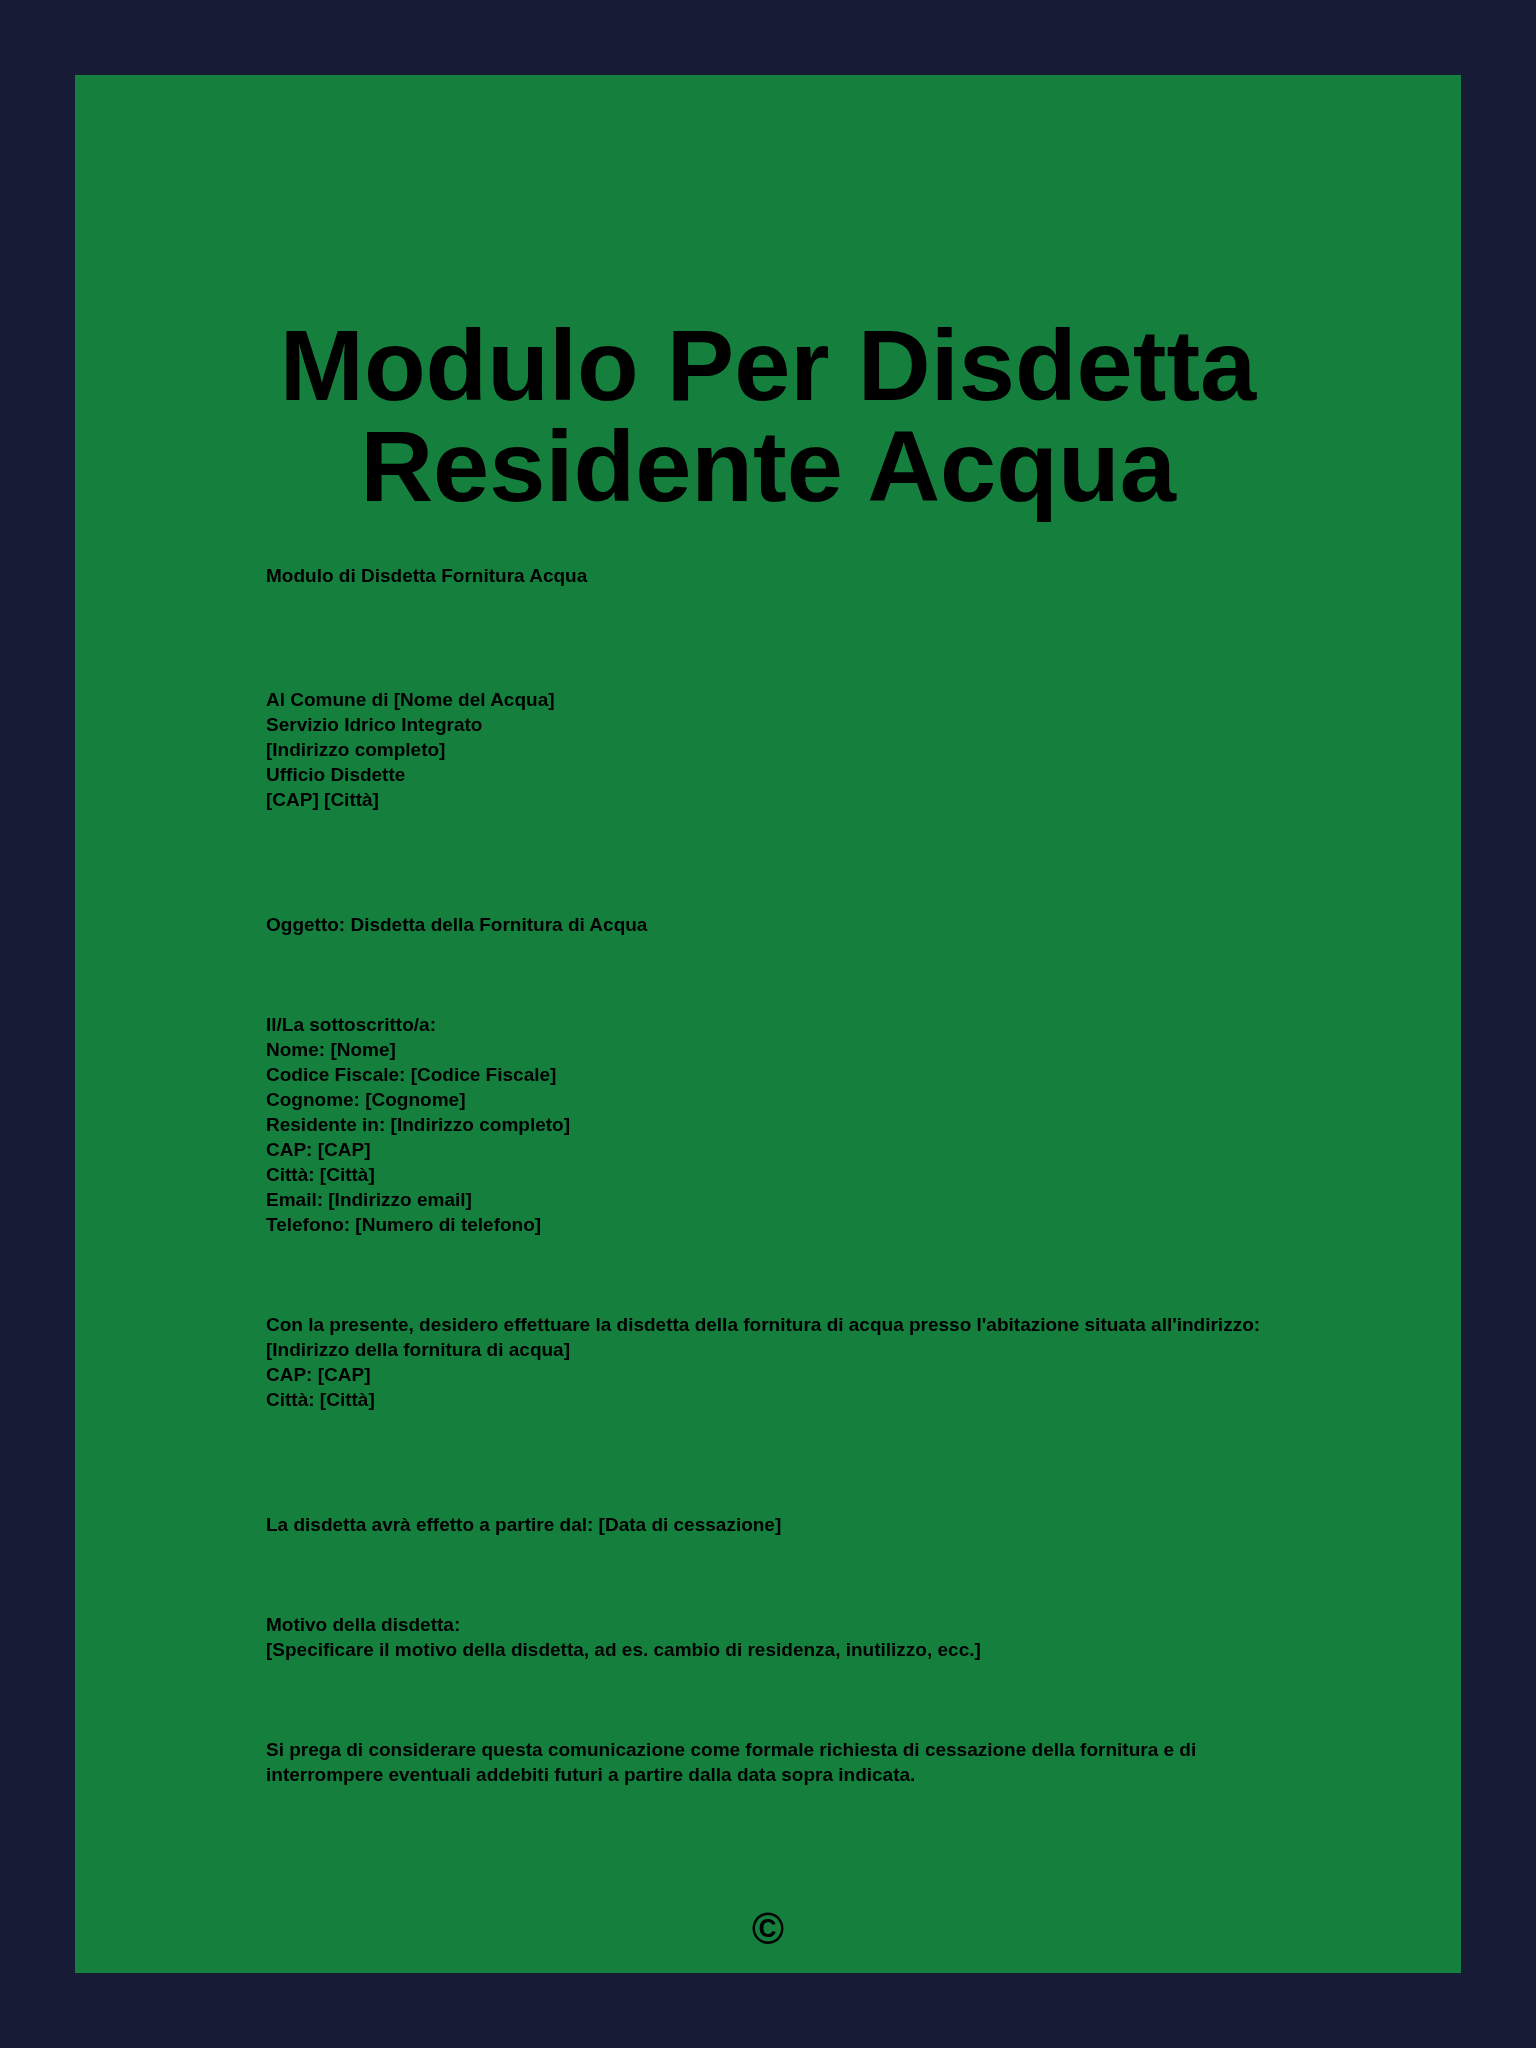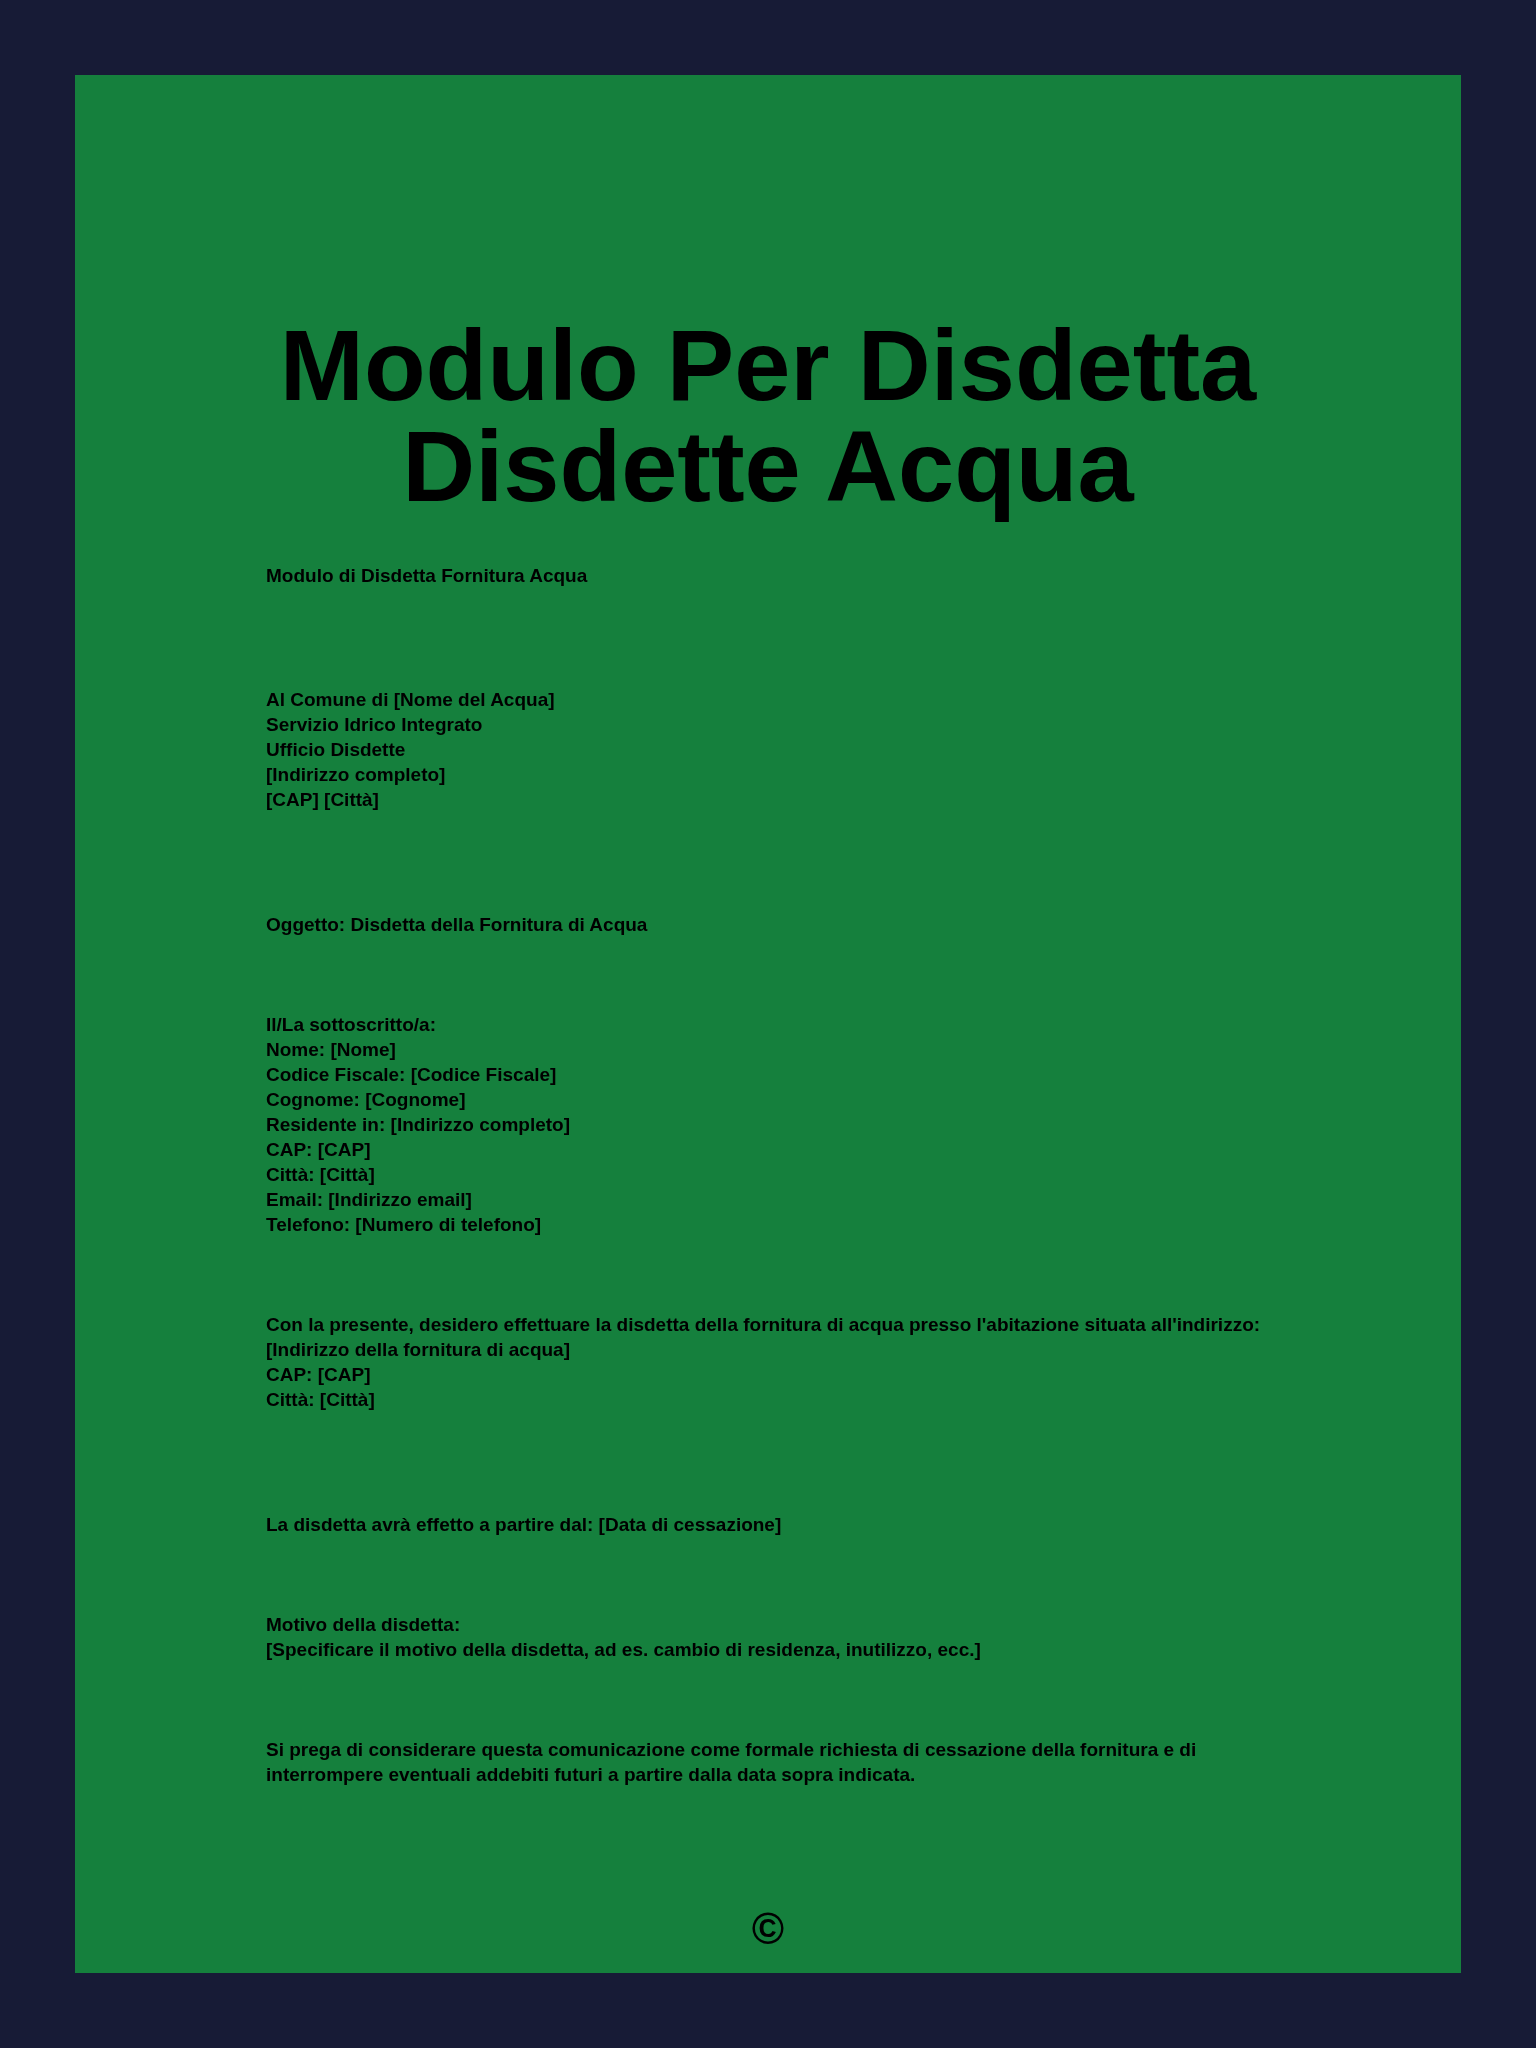--- a/index.html
+++ b/index.html
@@ -49,34 +49,34 @@
     color: #000;
   }
 </style>
 </head>
 <body>
 
 <div class="page">
 
   <h1 class="title">
     <span>Modulo Per Disdetta</span>
-    <span>Disdette Acqua</span>
+    <span>Residente Acqua</span>
   </h1>
 
   <div class="content">
 
     <p class="block" style="top:472px;">
       <span class="line">Modulo di Disdetta Fornitura Acqua</span>
     </p>
 
     <p class="block" style="top:596px;">
       <span class="line">Al Comune di [Nome del Acqua]</span>
       <span class="line">Servizio Idrico Integrato</span>
+      <span class="line">[Indirizzo completo]</span>
       <span class="line">Ufficio Disdette</span>
-      <span class="line">[Indirizzo completo]</span>
       <span class="line">[CAP] [Città]</span>
     </p>
 
     <p class="block" style="top:821px;">
       <span class="line">Oggetto: Disdetta della Fornitura di Acqua</span>
     </p>
 
     <p class="block" style="top:921px;">
       <span class="line">Il/La sottoscritto/a:</span>
       <span class="line">Nome: [Nome]</span>

